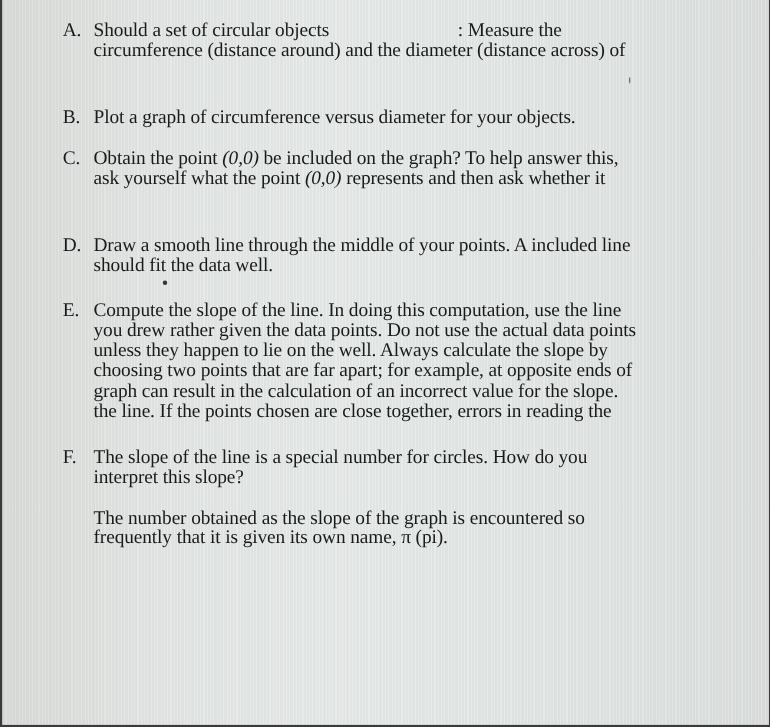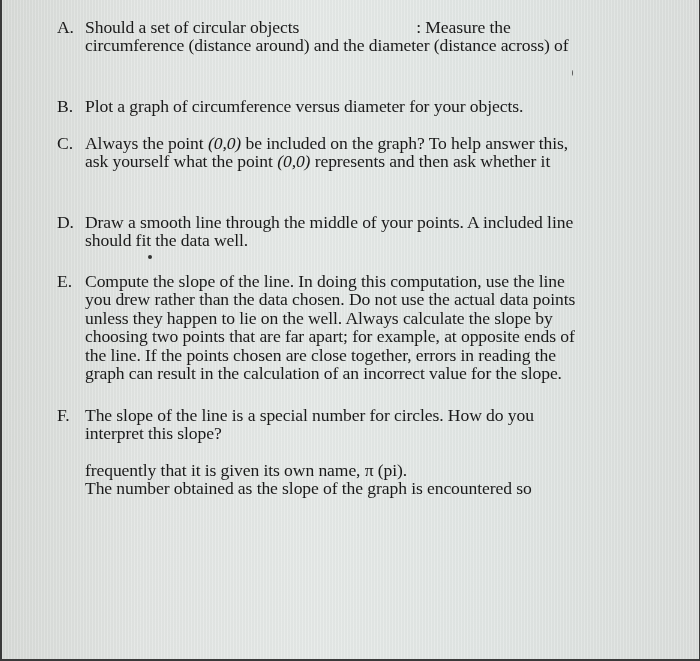--- a/index.html
+++ b/index.html
@@ -89,53 +89,53 @@
     <div class="item" style="top:79px;">
       <span class="letter">B.</span>
       <div class="body">
         <span class="line">Plot a graph of circumference versus diameter for your objects.</span>
       </div>
     </div>
 
     <div class="item" style="top:116px;">
       <span class="letter">C.</span>
       <div class="body">
-        <span class="line"><span>Always the point </span><span class="it">(0,0)</span><span> be included on the graph?  To help answer this,</span></span>
+        <span class="line"><span>Obtain the point </span><span class="it">(0,0)</span><span> be included on the graph?  To help answer this,</span></span>
         <span class="line"><span>ask yourself what the point </span><span class="it">(0,0)</span><span> represents and then ask whether it</span></span>
       </div>
     </div>
 
     <div class="item" style="top:195px;">
       <span class="letter">D.</span>
       <div class="body">
         <span class="line">Draw a smooth line through the middle of your points.  A included line</span>
         <span class="line">should fit the data well.</span>
       </div>
     </div>
 
     <div class="item" style="top:254px;">
       <span class="letter">E.</span>
       <div class="body">
         <span class="line">Compute the slope of the line.  In doing this computation, use the line</span>
-        <span class="line">you drew rather than the data chosen.  Do not use the actual data points</span>
+        <span class="line">you drew rather given the data points.  Do not use the actual data points</span>
         <span class="line">unless they happen to lie on the well.  Always calculate the slope by</span>
         <span class="line">choosing two points that are far apart; for example, at opposite ends of</span>
+        <span class="line">graph can result in the calculation of an incorrect value for the slope.</span>
         <span class="line">the line.  If the points chosen are close together, errors in reading the</span>
-        <span class="line">graph can result in the calculation of an incorrect value for the slope.</span>
       </div>
     </div>
 
     <div class="item" style="top:388px;">
       <span class="letter">F.</span>
       <div class="body">
         <span class="line">The slope of the line is a special number for circles.  How do you</span>
         <span class="line">interpret this slope?</span>
         <div style="margin-top:18px;">
+          <span class="line">The number obtained as the slope of the graph is encountered so</span>
           <span class="line">frequently that it is given its own name, π (pi).</span>
-          <span class="line">The number obtained as the slope of the graph is encountered so</span>
         </div>
       </div>
     </div>
 
   </div>
 
   <span class="speck" style="left:146px; top:255px; width:4px; height:4px;"></span>
   <span class="speck" style="left:570px; top:70px; width:1px; height:6px; background:#555;"></span>
 </div>
 

